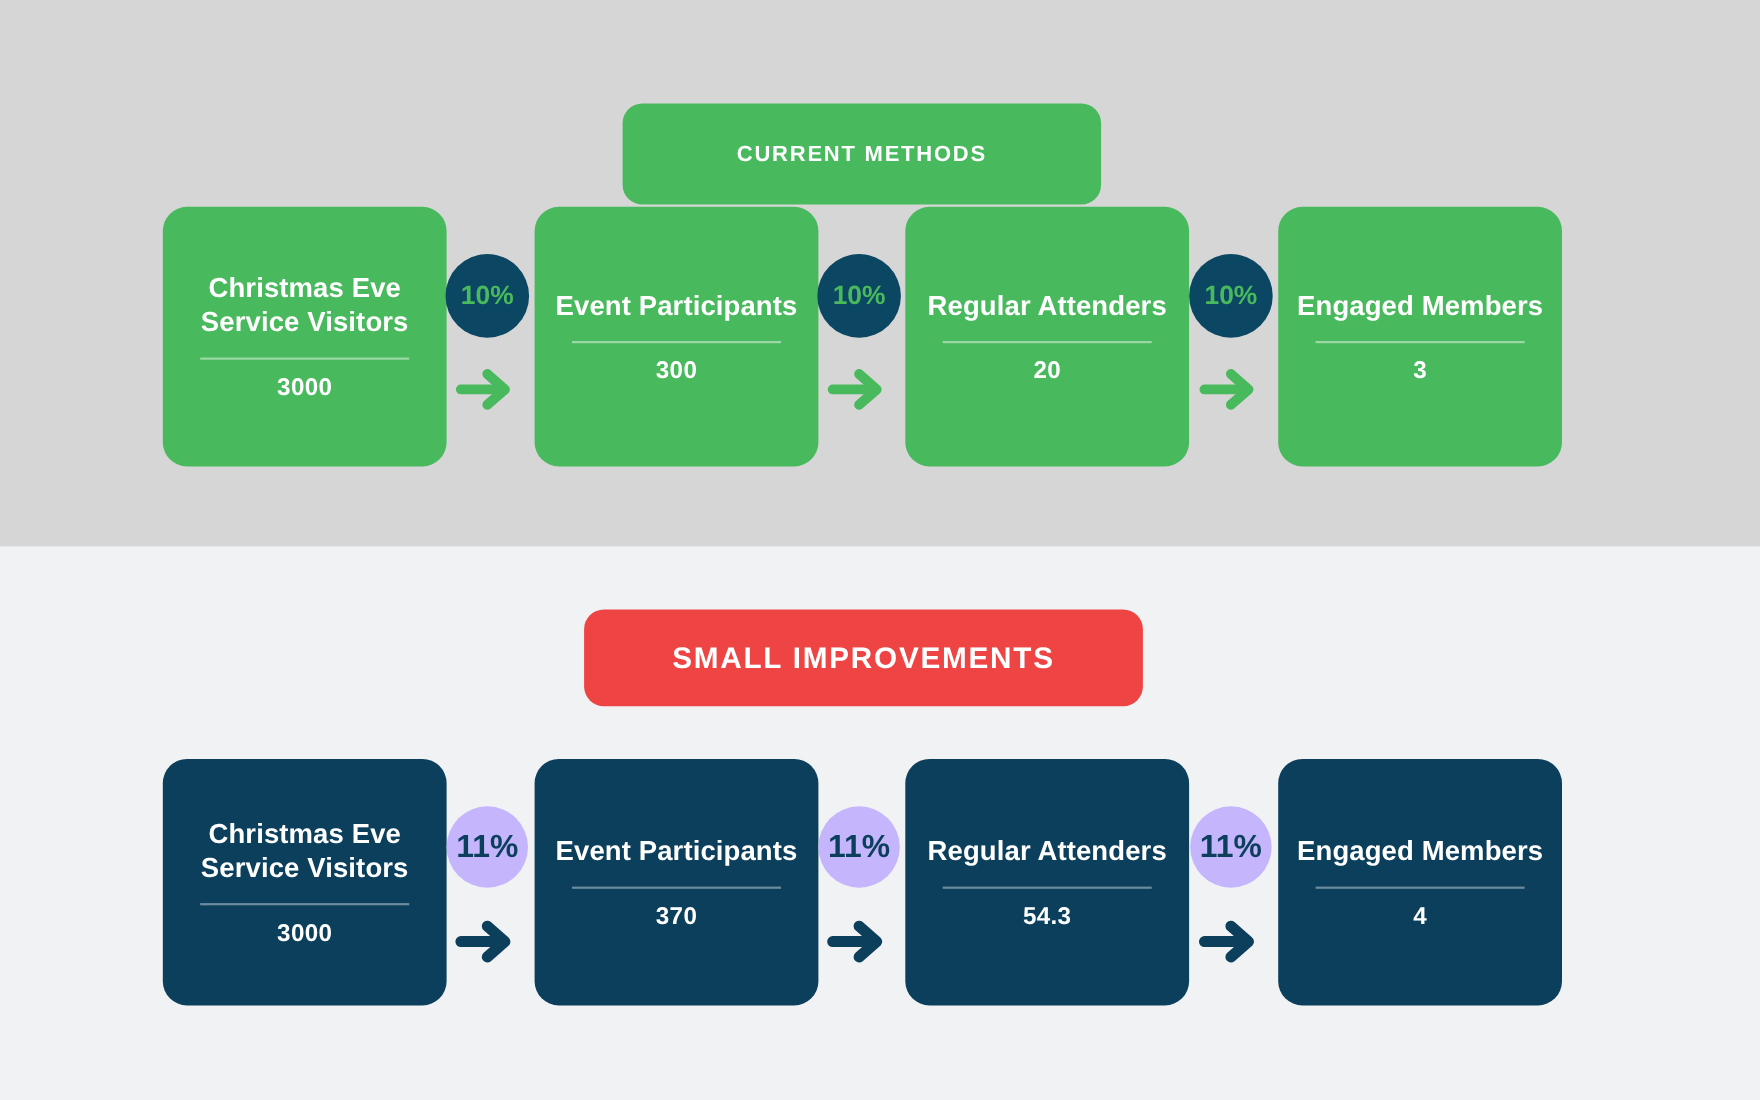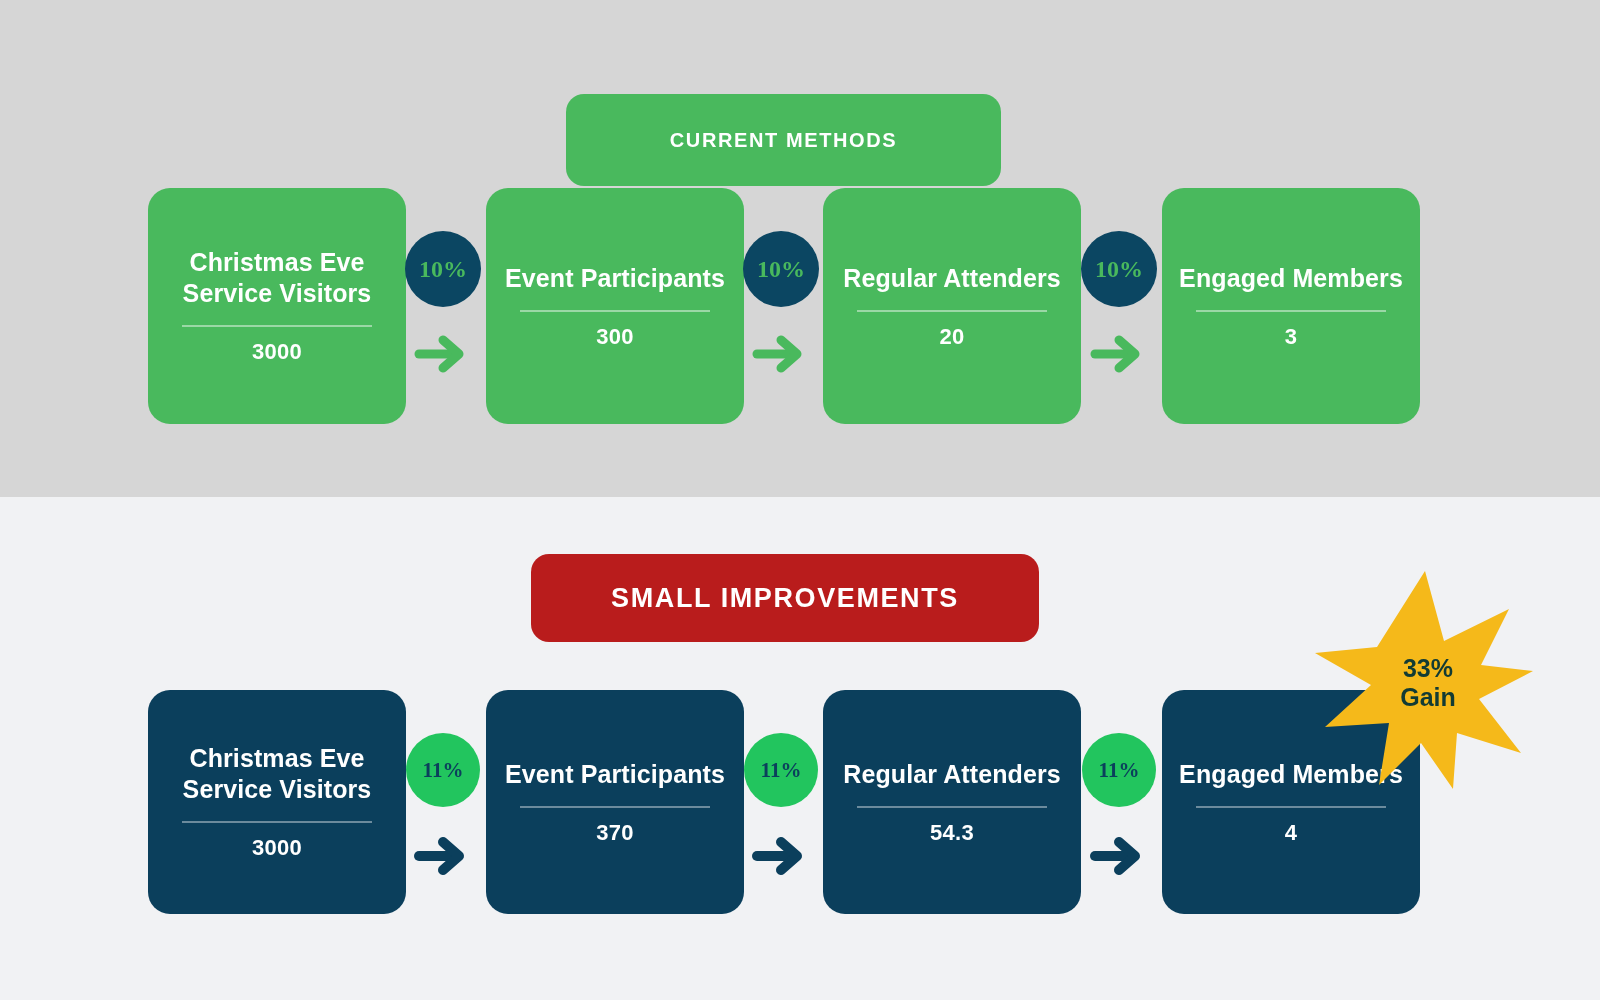--- a/index.html
+++ b/index.html
@@ -26,21 +26,21 @@
     font-weight: 700;
     color: #ffffff;
     text-align: center;
   }
   .pill-top {
     left: 566px; top: 62px; width: 435px; height: 92px;
     background: #49b95d; font-size: 20px; margin-top: 32px;
   }
   .pill-bottom {
     left: 531px; top: 554px; width: 508px; height: 88px;
-    background: #b91c1c; font-size: 27px;
+    background: #ef4444; font-size: 27px;
   }
 
   
   .row { position: absolute; left: 0; width: 1440px; height: 240px; }
   .row-top    { top: 188px; }
   .row-bottom { top: 677px; }
 
   .card {
     position: absolute;
     border-radius: 22px;
@@ -67,38 +67,38 @@
   .row-top .card-rule    { background: rgba(255,255,255,0.45); }
   .row-bottom .card-rule { background: rgba(255,255,255,0.40); }
   .card-value {
     color: #ffffff;
     font-size: 22px;
     font-weight: 800;
     letter-spacing: 0.3px;
   }
 
   
-  .connector { position: absolute; width: 86px; font-family: Liberation Serif, serif; }
+  .connector { position: absolute; width: 86px; }
   .row-top .connector    { top: 0; height: 236px; }
   .row-bottom .connector { top: 13px; height: 224px; }
 
   .badge {
     position: absolute;
     left: 50%; transform: translateX(-50%);
     border-radius: 50%;
     display: flex; align-items: center; justify-content: center;
     font-weight: 800;
   }
   .row-top .badge {
     top: 43px; width: 76px; height: 76px;
     background: #0b4662; color: #49b95d; font-size: 24px;
   }
   .row-bottom .badge {
     top: 43px; width: 74px; height: 74px;
-    background: #22c55e; color: #0b3f5c; font-size: 21px;
+    background: #c4b5fd; color: #0b3f5c; font-size: 29px;
   }
 
   .arrow {
     position: absolute;
     left: 50%; transform: translateX(-50%);
     top: 142px;
     width: 60px; height: 48px;
   }
 
   
@@ -231,23 +231,14 @@
     </div>
 
     <div class="card" style="left:1162px; width:258px;">
       <div class="card-title">Engaged Members</div>
       <div class="card-rule"></div>
       <div class="card-value">4</div>
     </div>
 
   </div>
 
-  <div class="starburst">
-    <svg viewBox="0 0 222 226" width="222" height="226">
-      <path d="M112,4 L131,74 L196,42 L168,98 L220,104 L166,132 L208,186 L144,166 L140,222 L108,176 L66,218 L76,156 L12,160 L58,118 L2,86 L64,80 Z" fill="#f5b91a"></path>
-    </svg>
-    <div class="star-text">
-      <span>33%</span>
-      <span>Gain</span>
-    </div>
-  </div>
 
 </div>
 
 </body></html>

